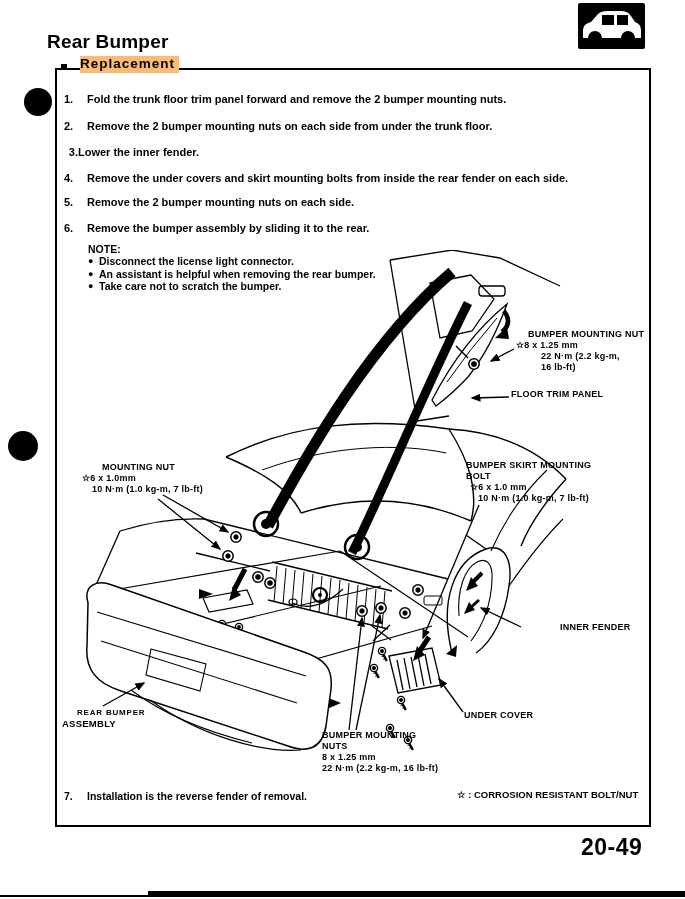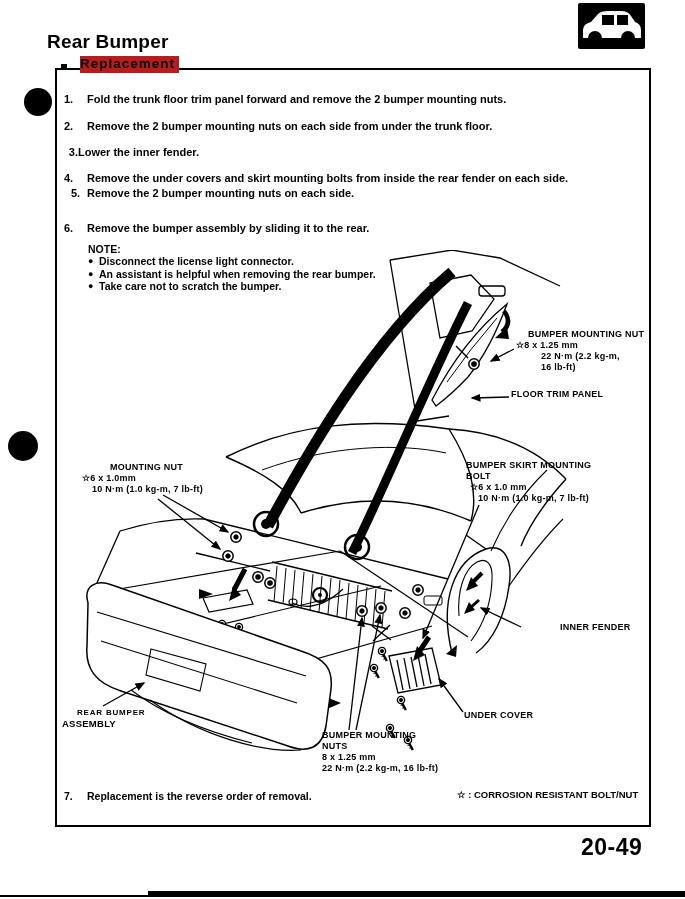--- a/index.html
+++ b/index.html
@@ -3,29 +3,29 @@
 <meta charset="utf-8">
 <style>
   html,body{margin:0;padding:0;}
   body{
     width:685px;height:899px;background:#ffffff;position:relative;overflow:hidden;
     font-family:"Liberation Sans", sans-serif;color:#000;
   }
   .abs{position:absolute;}
   .page-title{left:47px;top:31px;font-size:19px;font-weight:bold;letter-spacing:0.2px;}
   .hdr-bullet{left:61px;top:64px;width:6px;height:6px;background:#000;}
-  .hdr-label{left:80px;top:56px;font-size:13.5px;font-weight:bold;letter-spacing:1px;background:#b91c1c;padding:0 4px 2px 0;}
+  .hdr-label{left:80px;top:56px;font-size:13.5px;font-weight:bold;letter-spacing:1px;background:#fdba74;padding:0 4px 2px 0;}
   .content-box{left:55px;top:68px;width:592px;height:755px;border:2px solid #000;}
   .step{position:absolute;font-size:11px;font-weight:bold;white-space:nowrap;}
   .step .num{display:inline-block;width:23px;}
   .note{position:absolute;font-size:10.5px;font-weight:bold;line-height:12.3px;}
   .note .blt{display:inline-block;width:11px;font-size:9px;vertical-align:1px;}
   .lbl{position:absolute;font-size:9px;font-weight:bold;letter-spacing:0.25px;line-height:11px;white-space:nowrap;}
   .lbl div{white-space:nowrap;}
-  .i4{margin-left:4px;} .i8{margin-left:8px;padding-left:20px;} .i10{margin-left:10px;}
+  .i4{margin-left:4px;} .i8{padding-left:20px;} .i10{margin-left:10px;}
   .i11{margin-left:25px;} .i12{margin-left:12px;} .i15{margin-left:15px;}
   .sm{font-size:8px;letter-spacing:0.8px;}
   .footline{position:absolute;font-size:10.5px;font-weight:bold;white-space:nowrap;}
   .pageno{left:581px;top:834px;font-size:23px;font-weight:bold;letter-spacing:0.5px;}
   .punch{background:#000;border-radius:50%;}
   .rule{background:#000;}
 </style>
 </head>
 <body>
 
@@ -55,21 +55,21 @@
 </div>
 <div class="step" style="left:64px;top:120px;">
   <span class="num">2.</span><span>Remove the 2 bumper mounting nuts on each side from under the trunk floor.</span>
 </div>
 <div class="step" style="left:64px;top:146px;text-align:right;">
   <span class="num" style="width:14px;">3.</span><span>Lower the inner fender.</span>
 </div>
 <div class="step" style="left:64px;top:172px;">
   <span class="num">4.</span><span>Remove the under covers and skirt mounting bolts from inside the rear fender on each side.</span>
 </div>
-<div class="step" style="left:64px;top:187px;text-align:center;">
+<div class="step" style="left:64px;top:196px;">
   <span class="num">5.</span><span>Remove the 2 bumper mounting nuts on each side.</span>
 </div>
 <div class="step" style="left:64px;top:222px;">
   <span class="num">6.</span><span>Remove the bumper assembly by sliding it to the rear.</span>
 </div>
 
 <div class="note" style="left:88px;top:243px;">
   <div>NOTE:</div>
   <div><span class="blt">●</span><span>Disconnect the license light connector.</span></div>
   <div><span class="blt">●</span><span>An assistant is helpful when removing the rear bumper.</span></div>
@@ -272,21 +272,21 @@
   <div style="font-size:9.5px;">ASSEMBLY</div>
 </div>
 <div class="lbl" style="left:322px;top:730px;">
   <div>BUMPER MOUNTING</div>
   <div>NUTS</div>
   <div>8 x 1.25 mm</div>
   <div>22 N·m (2.2 kg-m, 16 lb-ft)</div>
 </div>
 
 <div class="step" style="left:64px;top:790px;font-size:10.5px;">
-  <span class="num">7.</span><span>Replacement is the reverse order of removal.</span>
+  <span class="num">7.</span><span>Installation is the reverse fender of removal.</span>
 </div>
 <div class="footline" style="left:457px;top:789px;font-size:9.5px;">
   <span>☆</span>
   <span>:  CORROSION  RESISTANT  BOLT/NUT</span>
 </div>
 
 <div class="abs pageno">20-49</div>
 
 <div class="abs rule" style="left:0;top:895px;width:685px;height:2px;"></div>
 <div class="abs rule" style="left:148px;top:891px;width:537px;height:6px;"></div>

